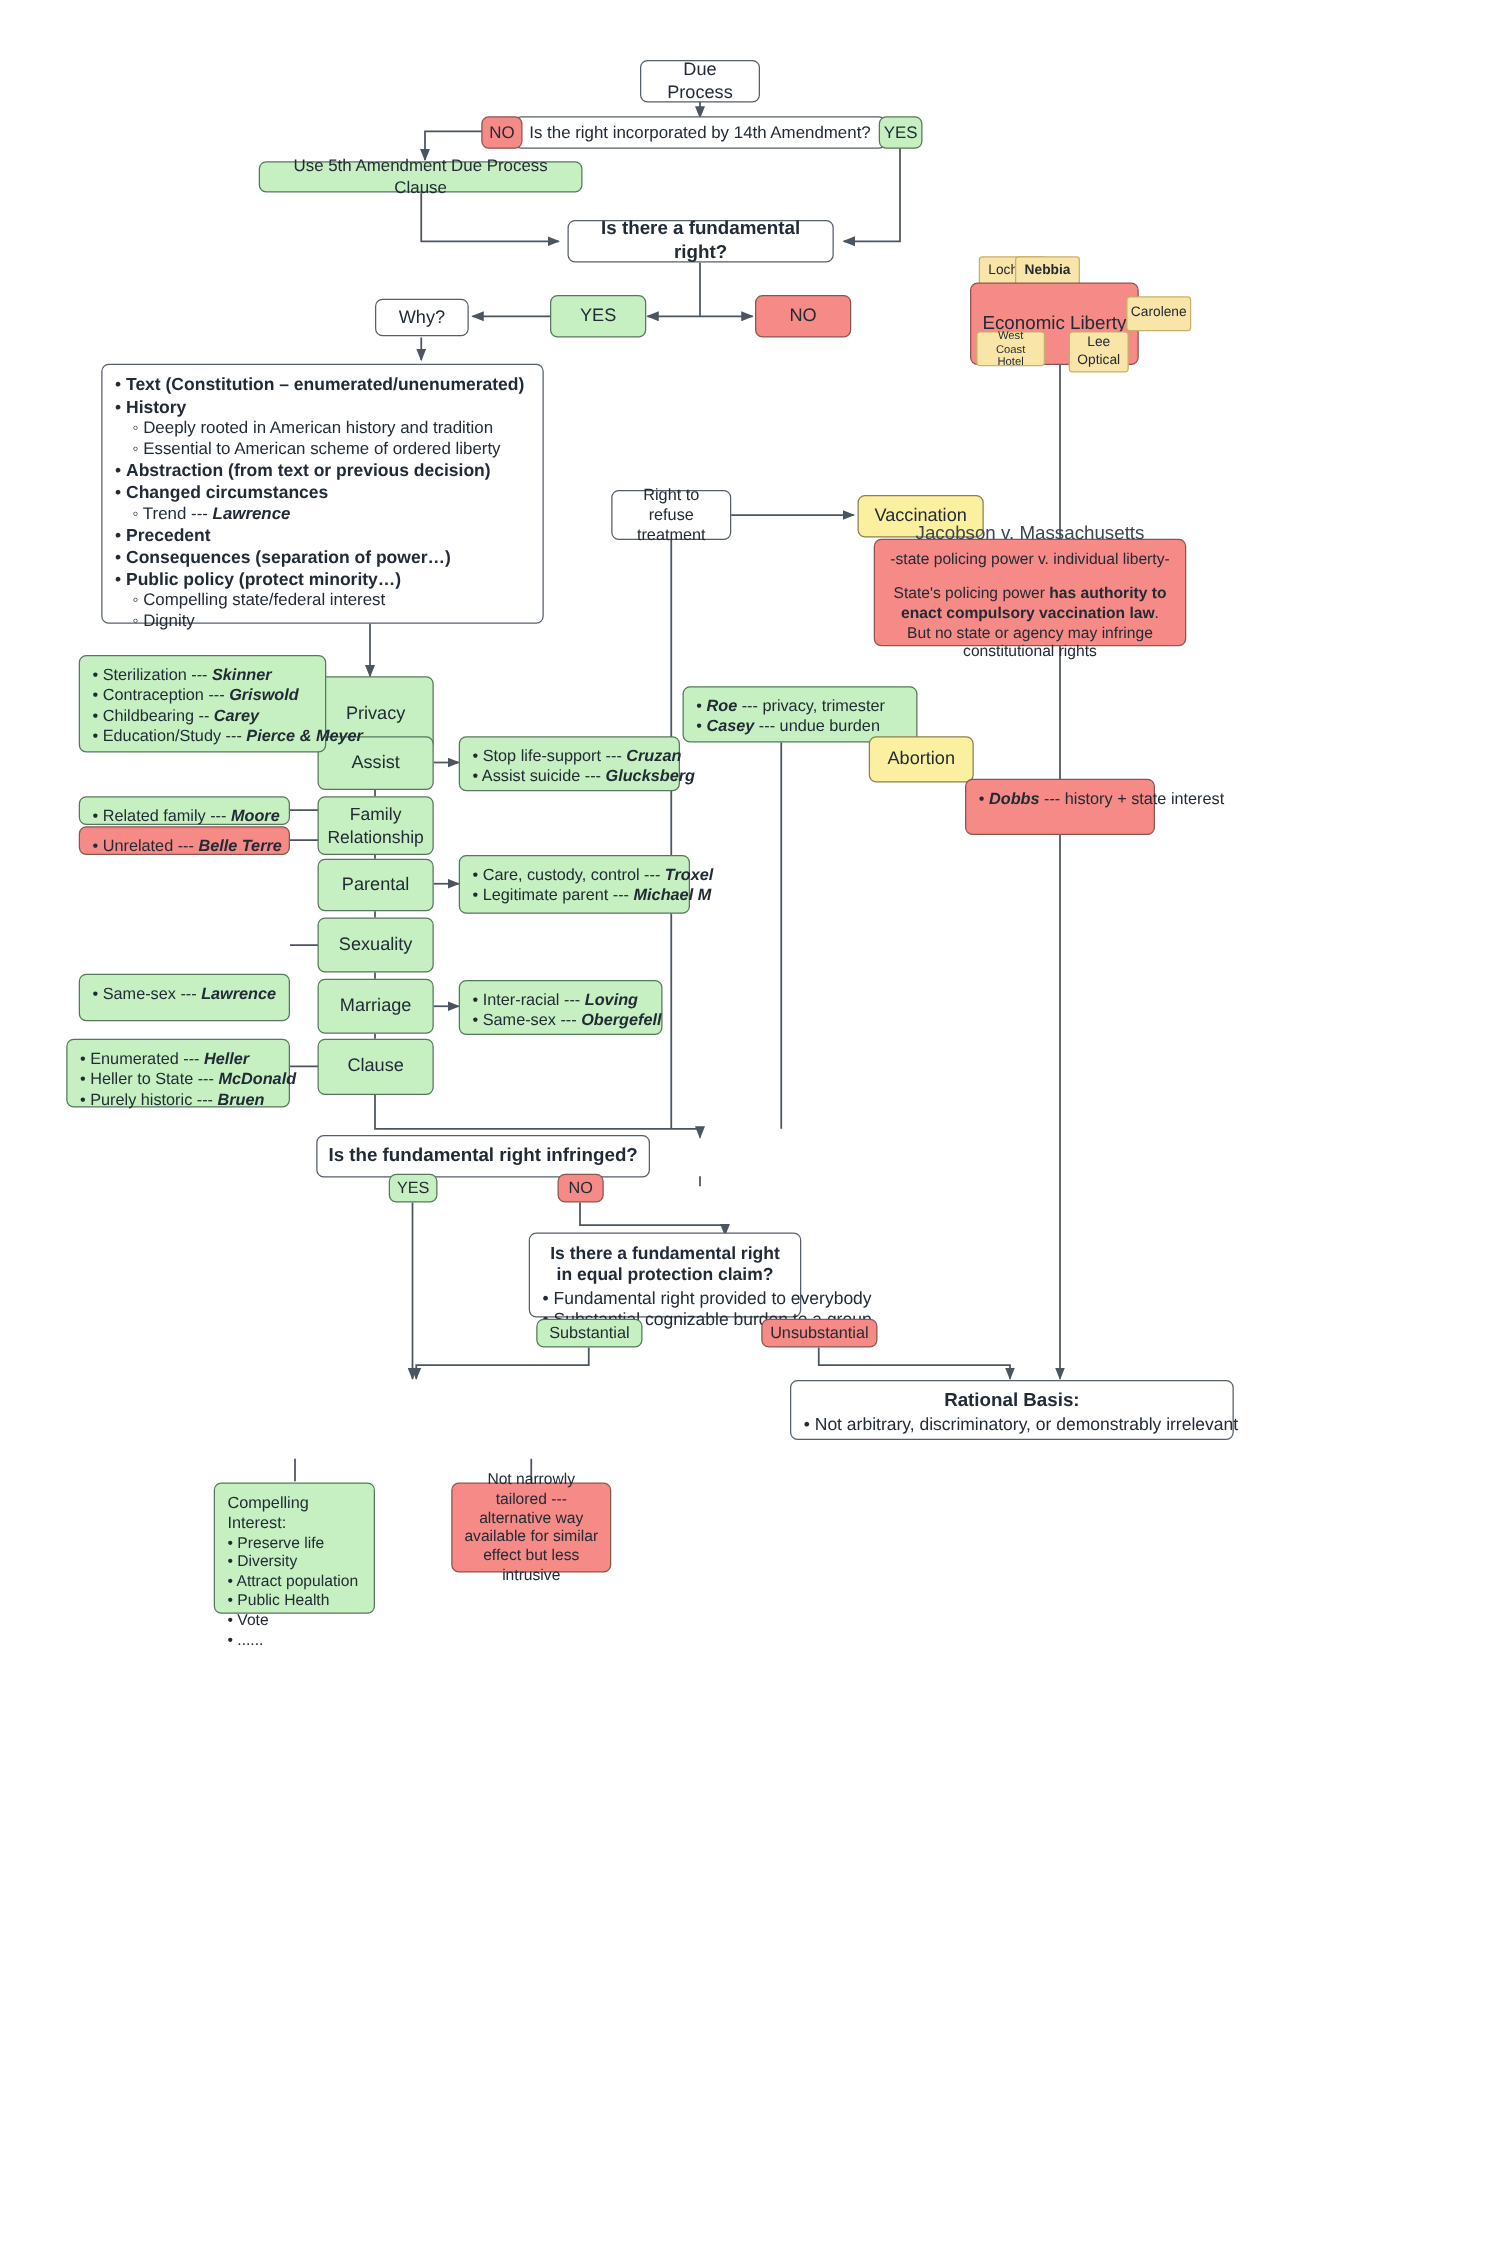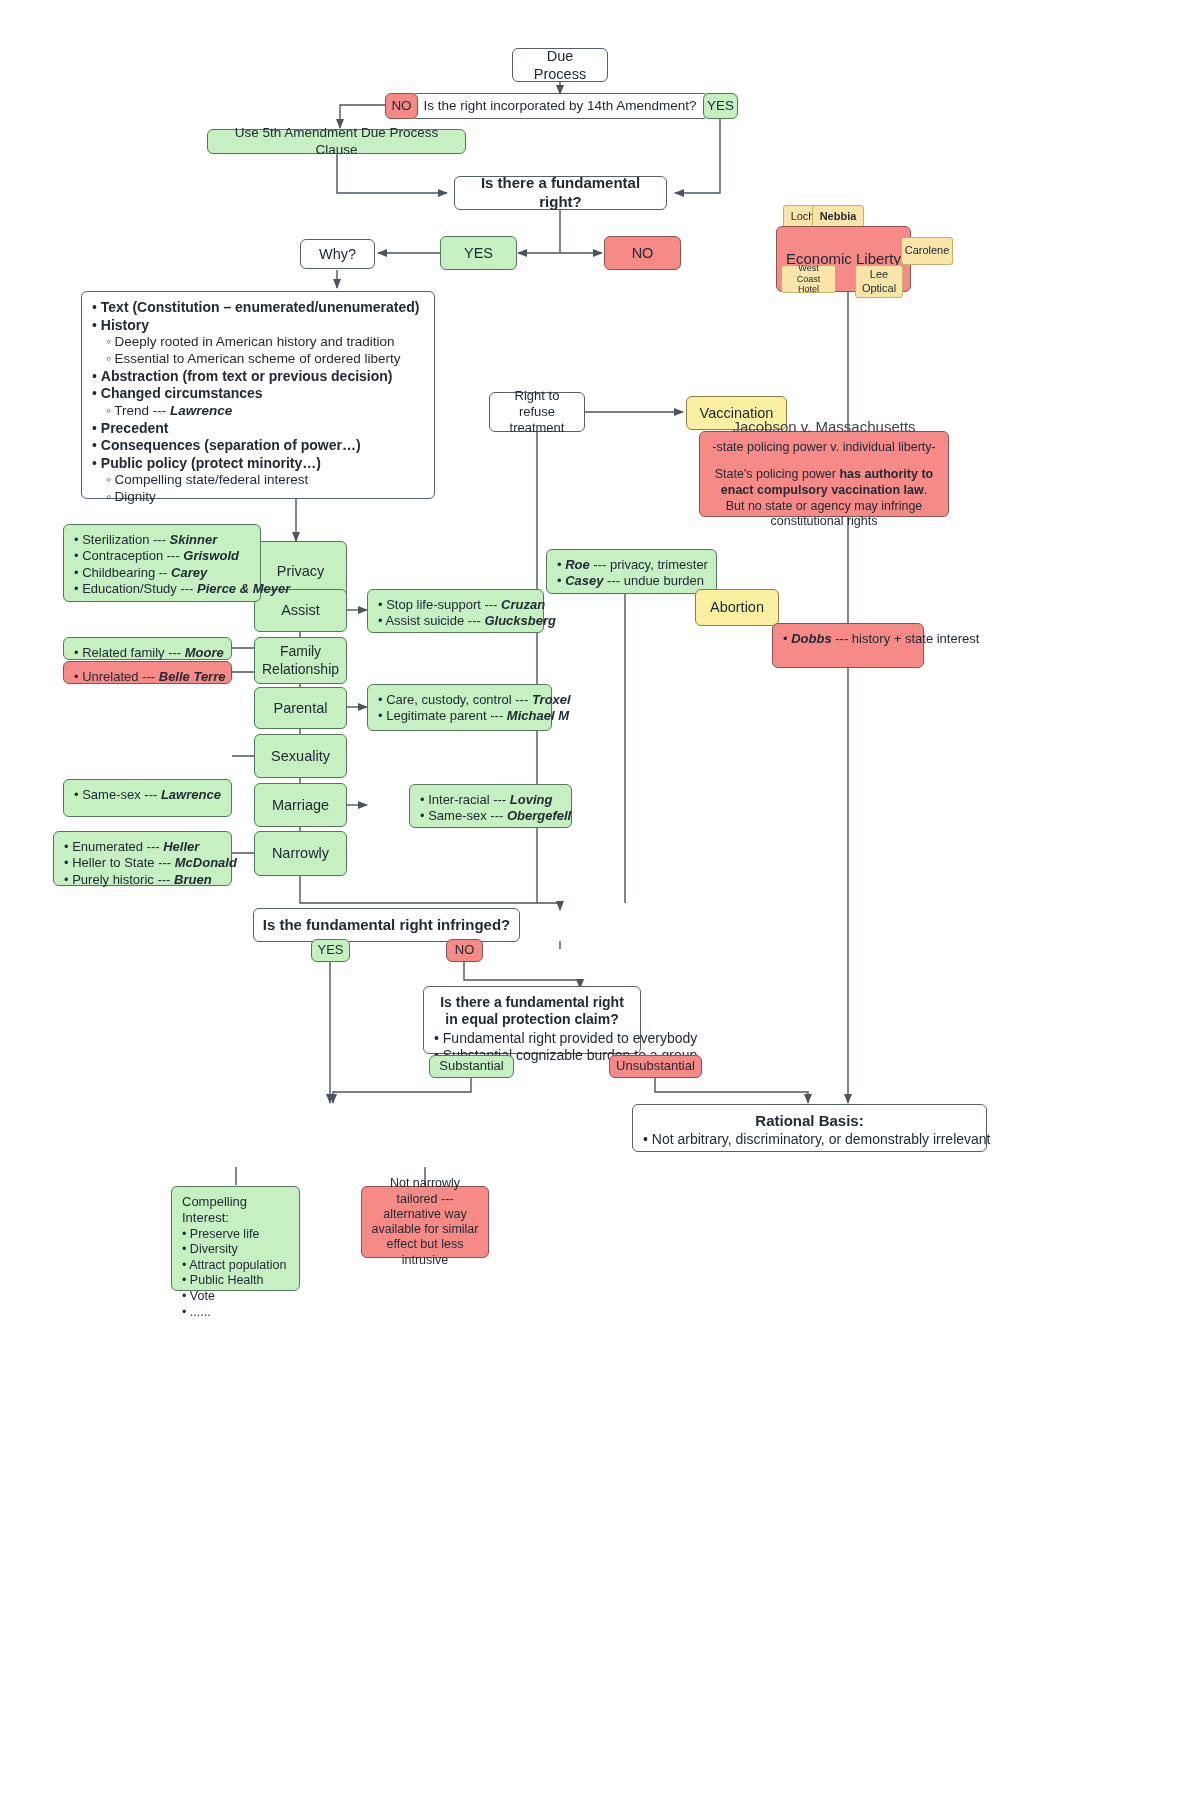--- a/index.html
+++ b/index.html
@@ -207,21 +207,21 @@
   <div class="node green" style="left:254px;top:687px;width:93px;height:42px;">
     <span>Parental</span>
   </div>
   <div class="node green" style="left:254px;top:734px;width:93px;height:44px;">
     <span>Sexuality</span>
   </div>
   <div class="node green" style="left:254px;top:783px;width:93px;height:44px;">
     <span>Marriage</span>
   </div>
   <div class="node green" style="left:254px;top:831px;width:93px;height:45px;">
-    <span>Narrowly</span>
+    <span>Clause</span>
   </div>
 
   <div class="node green listbox" style="left:63px;top:524px;width:198px;height:78px;">
     <ul class="lst" id="privacy-cases">
         <li class="b1" style="font-size: 13px;"><span>Sterilization --- </span><span class="bi">Skinner</span></li>
         <li class="b1" style="font-size: 13px;"><span>Contraception --- </span><span class="bi">Griswold</span></li>
         <li class="b1" style="font-size: 13px;"><span>Childbearing -- </span><span class="bi">Carey</span></li>
         <li class="b1" style="font-size: 13px;"><span>Education/Study --- </span><span class="bi">Pierce &amp; Meyer</span></li>
       </ul>
   </div>
@@ -250,36 +250,36 @@
         <li class="b1" style="font-size: 13px;"><span>Legitimate parent --- </span><span class="bi">Michael M</span></li>
       </ul>
   </div>
 
   <div class="node green listbox" style="left:63px;top:737px;width:169px;height:38px;margin-top:42px;">
     <ul class="lst" id="sexuality-cases">
         <li class="b1" style="font-size: 13px;"><span>Same-sex --- </span><span class="bi">Lawrence</span></li>
       </ul>
   </div>
 
-  <div class="node green listbox" style="left:367px;top:784px;width:163px;height:44px;margin-left:42px;">
+  <div class="node green listbox" style="left:367px;top:784px;width:163px;height:44px;">
     <ul class="lst" id="marriage-cases">
         <li class="b1" style="font-size: 13px;"><span>Inter-racial --- </span><span class="bi">Loving</span></li>
         <li class="b1" style="font-size: 13px;"><span>Same-sex --- </span><span class="bi">Obergefell</span></li>
       </ul>
   </div>
 
   <div class="node green listbox" style="left:53px;top:831px;width:179px;height:55px;">
     <ul class="lst" id="firearm-cases">
         <li class="b1" style="font-size: 13px;"><span>Enumerated --- </span><span class="bi">Heller</span></li>
         <li class="b1" style="font-size: 13px;"><span>Heller to State --- </span><span class="bi">McDonald</span></li>
         <li class="b1" style="font-size: 13px;"><span>Purely historic --- </span><span class="bi">Bruen</span></li>
       </ul>
   </div>
 
-  <div class="node green listbox" style="left:546px;top:549px;width:171px;height:45px;">
+  <div class="node green listbox" style="left:546px;top:549px;width:188px;height:45px;">
     <ul class="lst" id="abortion-cases">
         <li class="b1" style="font-size: 13px;"><span class="bi">Roe</span><span> --- privacy, trimester</span></li>
         <li class="b1" style="font-size: 13px;"><span class="bi">Casey</span><span> --- undue burden</span></li>
       </ul>
   </div>
   <div class="node yellow" style="left:695px;top:589px;width:84px;height:37px;">
     <span>Abortion</span>
   </div>
   <div class="node red listbox" style="left:772px;top:623px;width:152px;height:45px;">
     <ul class="lst" id="dobbs-list">

